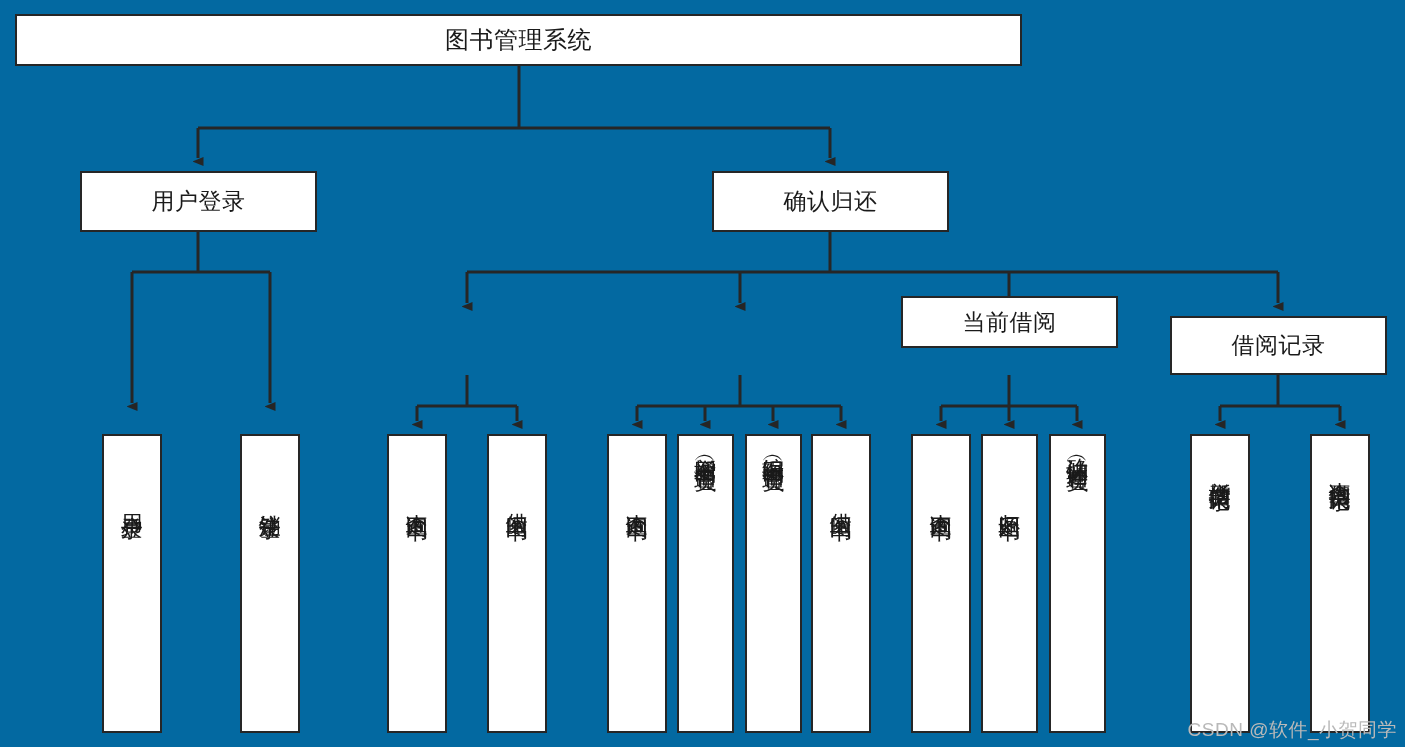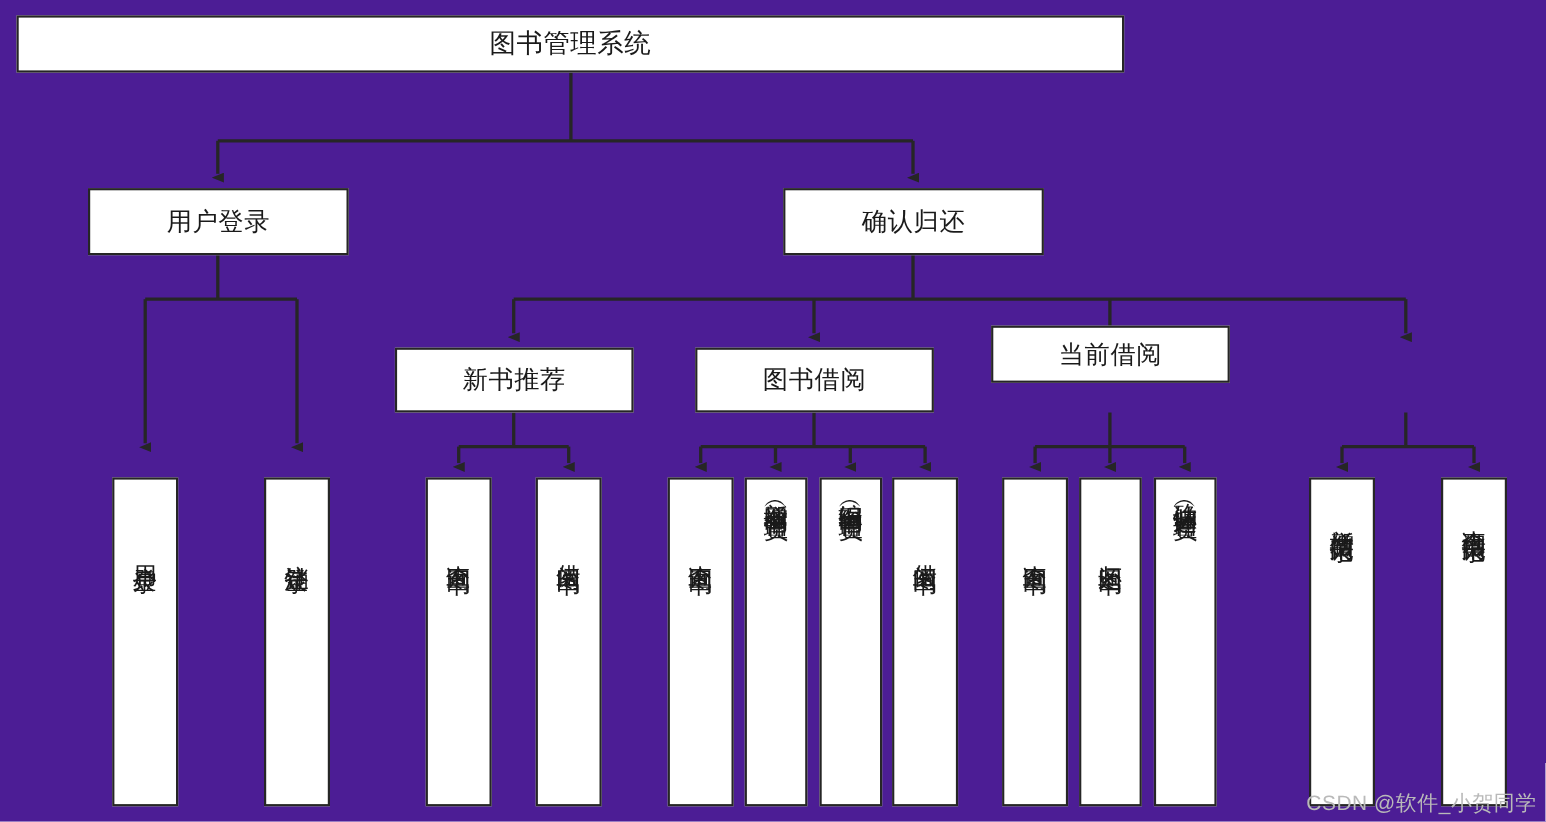--- a/index.html
+++ b/index.html
@@ -7,21 +7,21 @@
     padding: 0;
     background: #ffffff;
   }
   body {
     font-family: "Liberation Sans", "DejaVu Sans", sans-serif;
   }
   #canvas {
     position: relative;
     width: 1405px;
     height: 747px;
-    background: #4c1d95;
+    background: #0369a1;
     overflow: hidden;
   }
   #edges {
     position: absolute;
     left: 0;
     top: 0;
     width: 1405px;
     height: 747px;
   }
   .node {
@@ -129,32 +129,29 @@
   </div>
 
   <div class="node horizontal" style="left:80px; top:171px; width:237px; height:61px;">
     <span class="node-label">用户登录</span>
   </div>
 
   <div class="node horizontal" style="left:712px; top:171px; width:237px; height:61px;">
     <span class="node-label">确认归还</span>
   </div>
 
-  <div class="node horizontal" style="left:359px; top:316px; width:217px; height:59px;">
-    <span class="node-label">新书推荐</span>
-  </div>
-
-  <div class="node horizontal" style="left:632px; top:316px; width:217px; height:59px;">
-    <span class="node-label">图书借阅</span>
-  </div>
+
 
   <div class="node horizontal" style="left:901px; top:296px; width:217px; height:52px;">
     <span class="node-label">当前借阅</span>
   </div>
 
+  <div class="node horizontal" style="left:1170px; top:316px; width:217px; height:59px;">
+    <span class="node-label">借阅记录</span>
+  </div>
 
   <div class="node vertical" style="left:102px; top:434px; width:60px; height:299px; padding-top:60px;">
     <span class="node-label">用户登录</span>
   </div>
 
   <div class="node vertical" style="left:240px; top:434px; width:60px; height:299px; padding-top:60px;">
     <span class="node-label">注销登录</span>
   </div>
 
   <div class="node vertical" style="left:387px; top:434px; width:60px; height:299px; padding-top:60px;">

